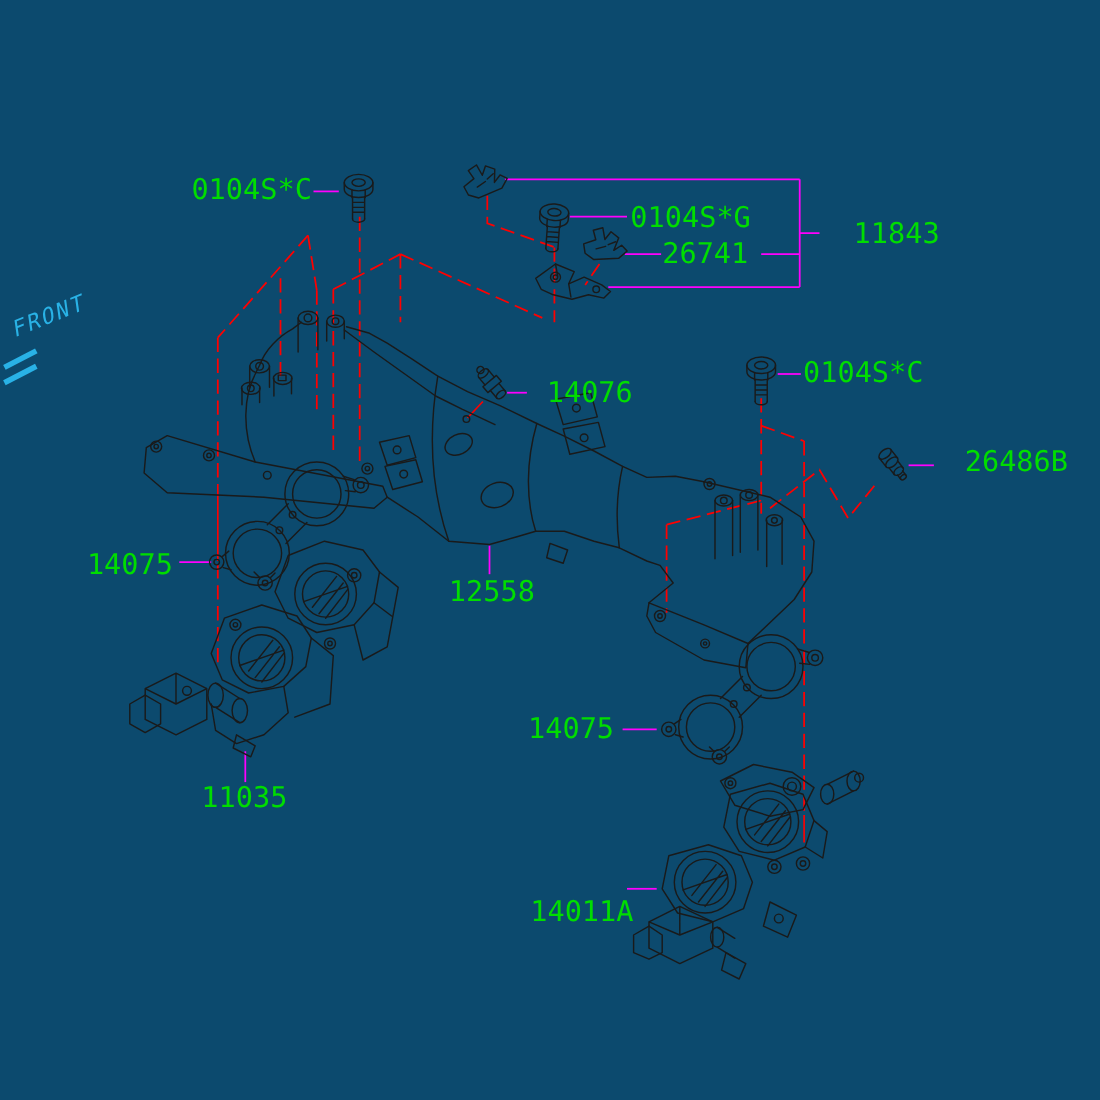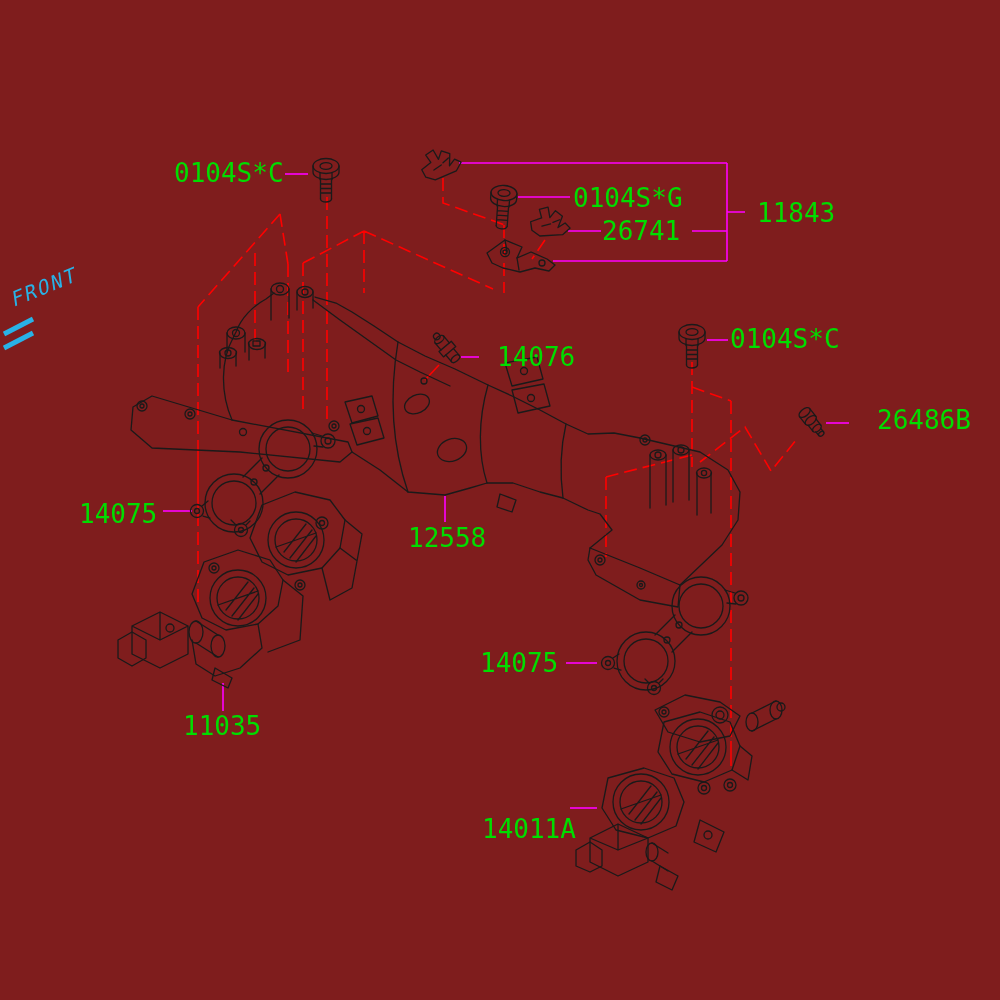--- a/index.html
+++ b/index.html
@@ -1,16 +1,16 @@
 <!DOCTYPE html>
 <html><head>
 <meta charset="utf-8">
 <style>
   html,body{margin:0;padding:0;background:#ffffff;}
-  .stage{position:relative;width:1000px;height:1000px;background:#7f1d1d;overflow:hidden;
+  .stage{position:relative;width:1000px;height:1000px;background:#0c4a6e;overflow:hidden;
          font-family:"DejaVu Sans Mono", monospace;}
   svg{position:absolute;left:0;top:0;}
   .part-label{
     position:absolute;
     color:#00DD00;
     font-size:26px;
     line-height:26px;
     letter-spacing:0px;
     white-space:nowrap;
     font-weight:400;
@@ -306,21 +306,21 @@
     <path d="M576,850 L590,842 L602,850 L602,866 L590,872 L576,866 Z"></path>
     <ellipse cx="652" cy="852" rx="6" ry="9"></ellipse>
     <path d="M652,843 L668,853 M652,861 L668,871"></path>
     <path d="M660,866 L678,876 L672,890 L656,882 Z"></path>
   </g>
 </svg>
 
   <div class="part-label" style="left:174px;top:160px">0104S*C</div>
   <div class="part-label" style="left:573px;top:185px">0104S*G</div>
   <div class="part-label" style="left:602px;top:218px">26741</div>
-  <div class="part-label" style="left:757px;top:200px">11843</div>
+  <div class="part-label" style="left:776px;top:200px">11843</div>
   <div class="part-label" style="left:497px;top:344px">14076</div>
   <div class="part-label" style="left:730px;top:326px">0104S*C</div>
   <div class="part-label" style="left:877px;top:407px">26486B</div>
   <div class="part-label" style="left:79px;top:501px">14075</div>
   <div class="part-label" style="left:408px;top:525px">12558</div>
   <div class="part-label" style="left:183px;top:713px">11035</div>
   <div class="part-label" style="left:480px;top:650px">14075</div>
   <div class="part-label" style="left:482px;top:816px">14011A</div>
 
   <div class="front-label">FRONT</div>

